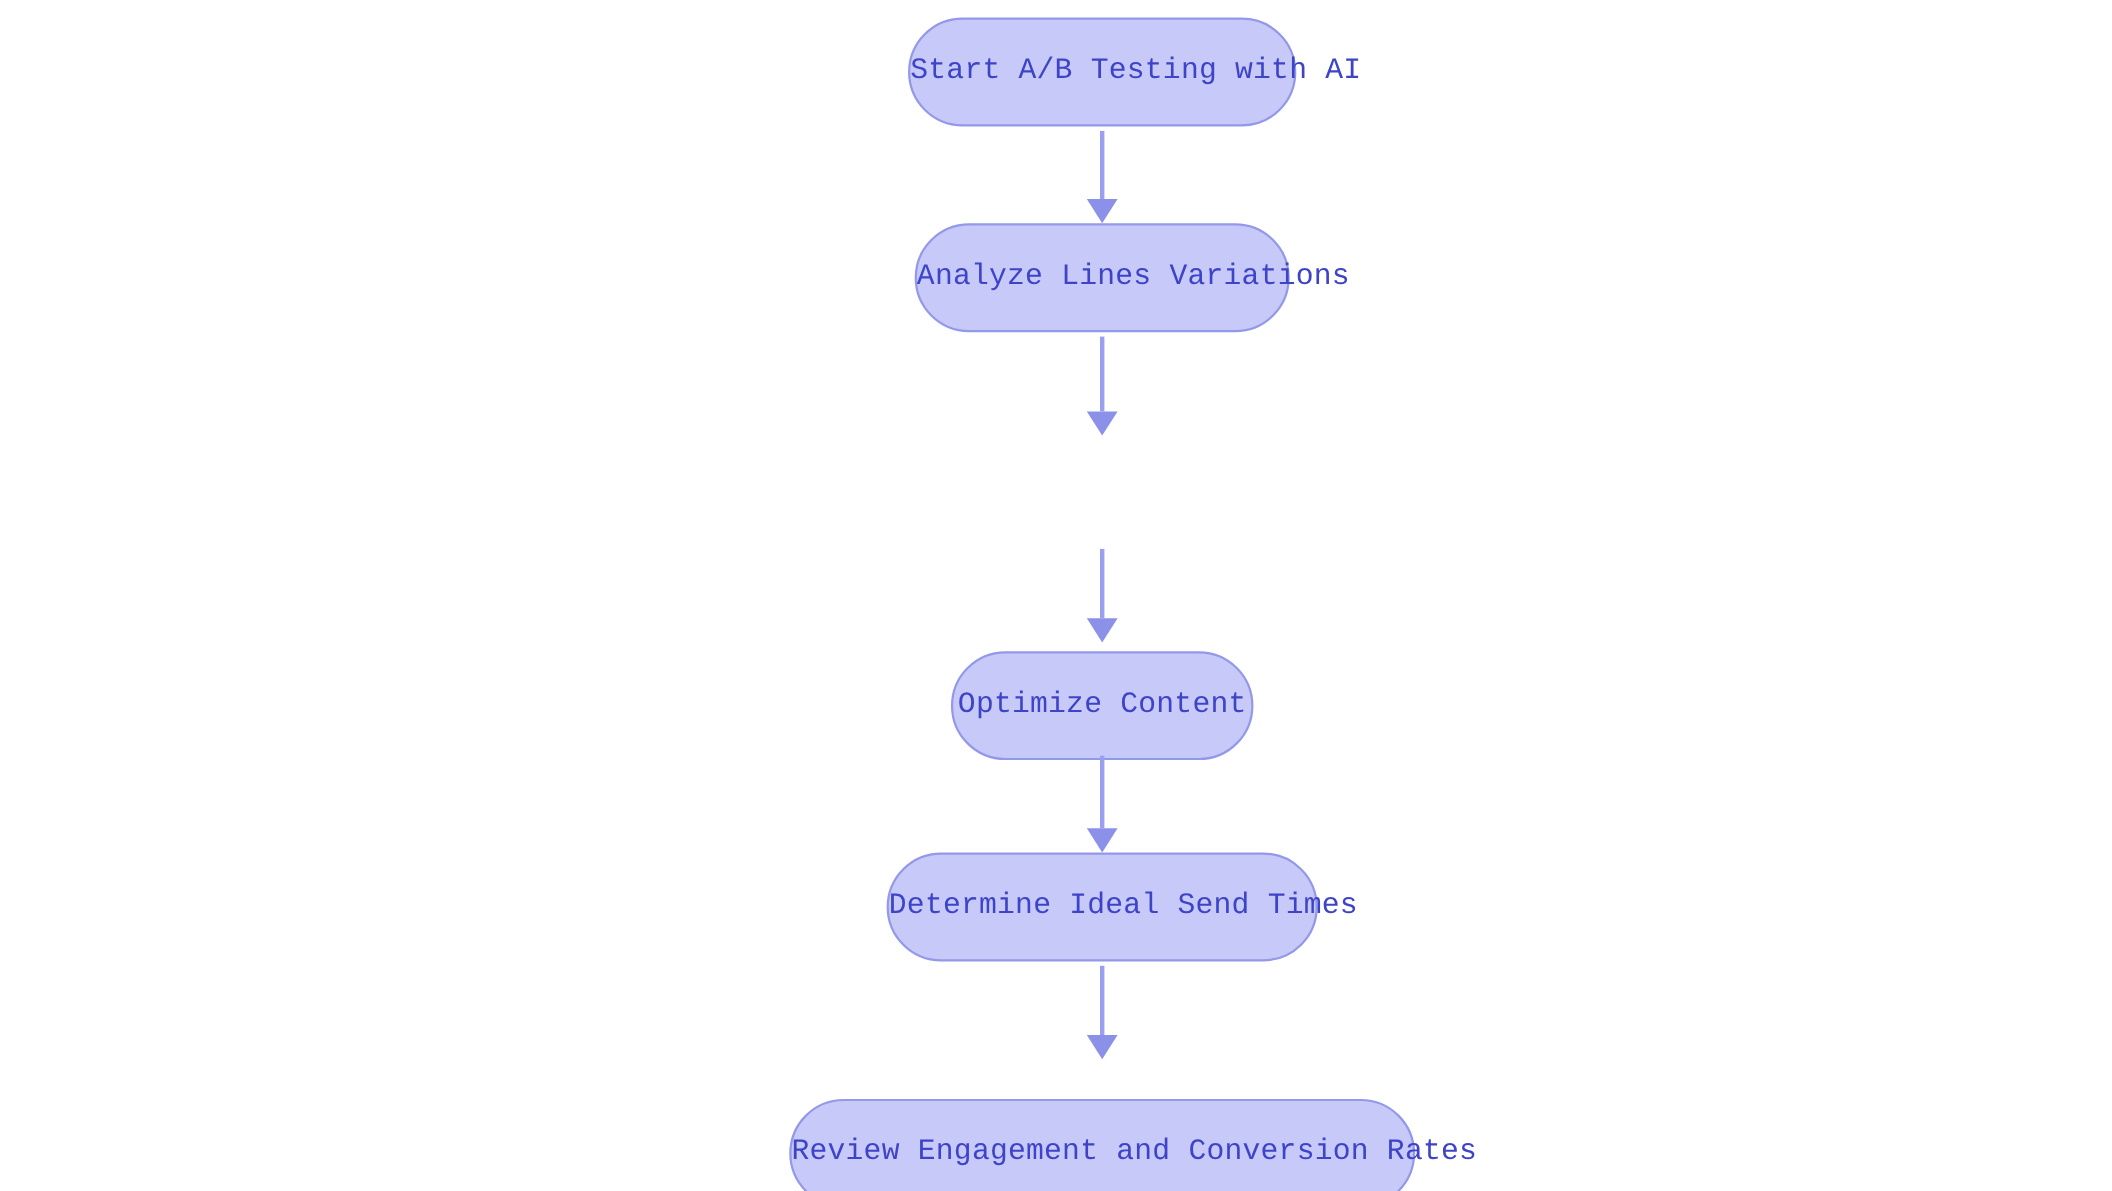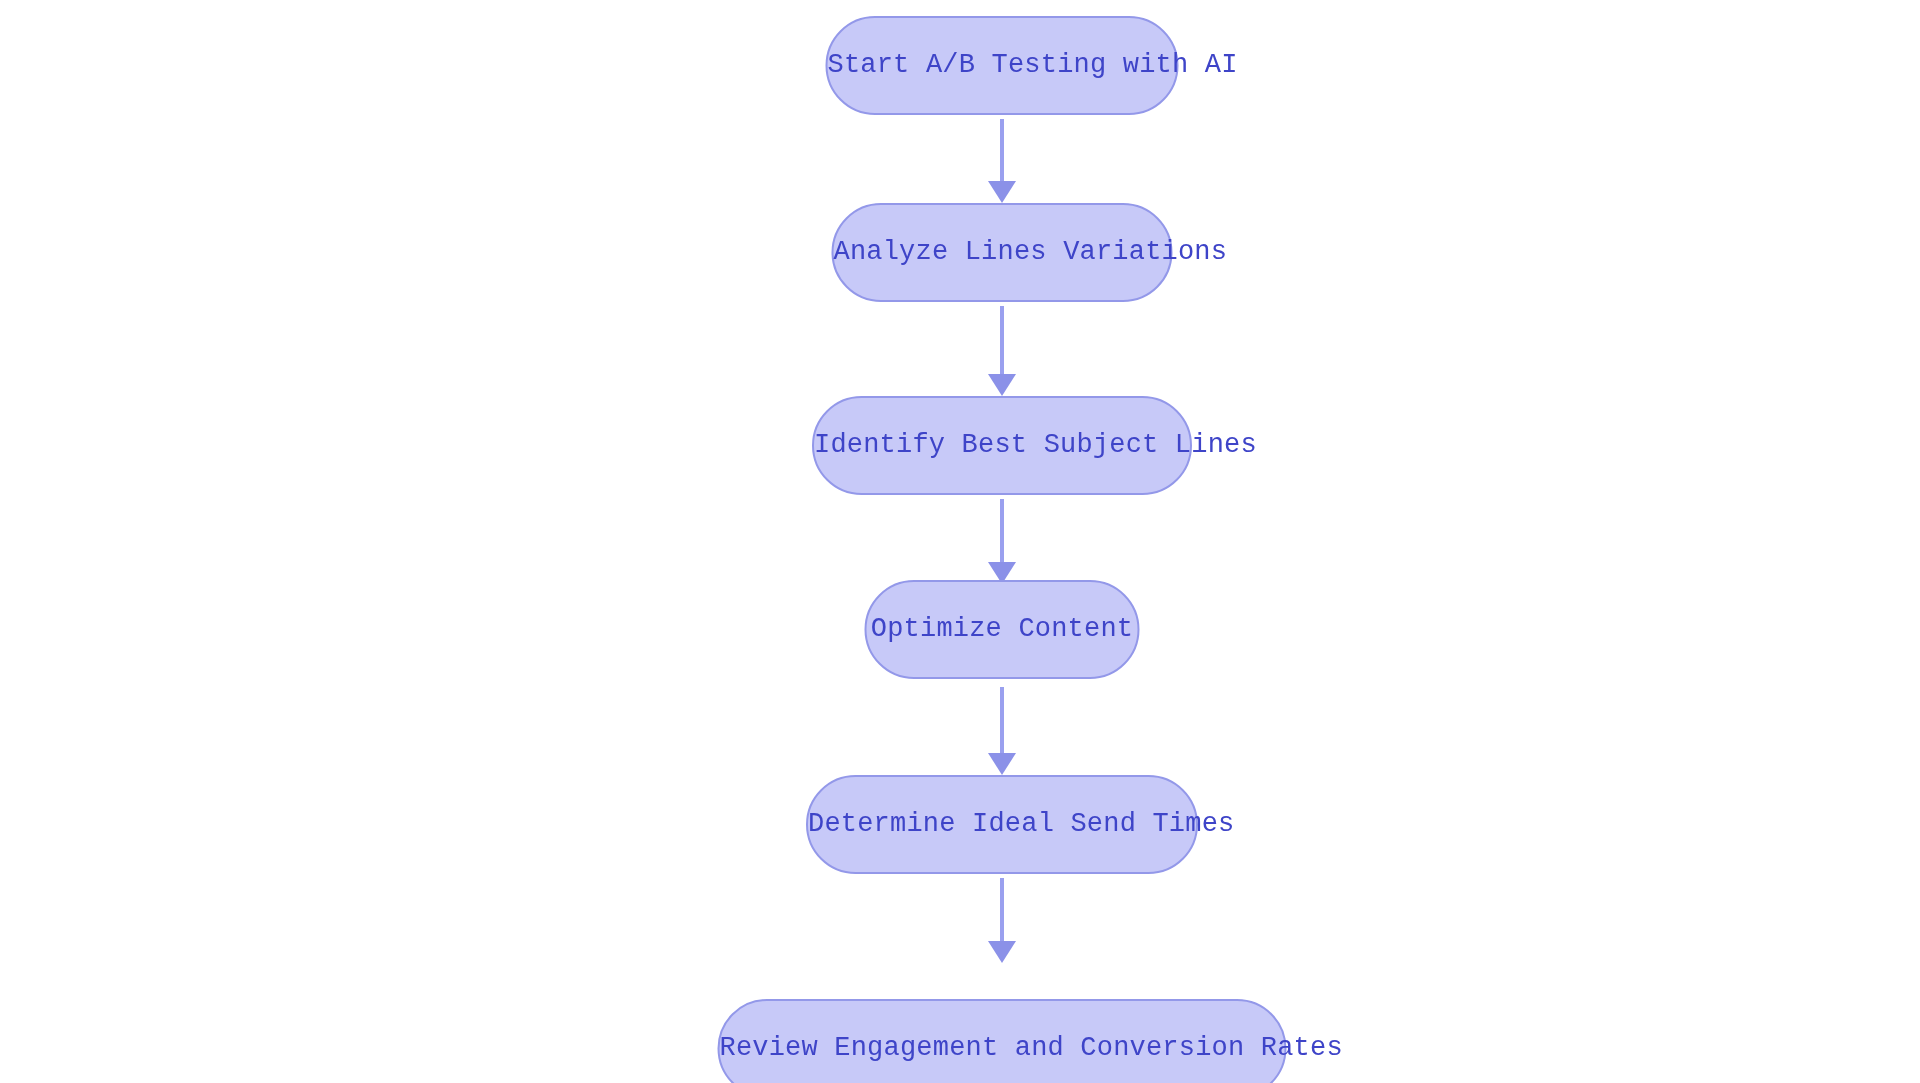--- a/index.html
+++ b/index.html
@@ -65,28 +65,27 @@
     <div class="arrow-head"></div>
   </div>
 
   <div class="flow-node" style="top:203px; width:341px;">Analyze Lines Variations</div>
 
   <div class="flow-arrow" style="top:306px; height:90px;">
     <div class="arrow-line"></div>
     <div class="arrow-head"></div>
   </div>
 
-  <div class="flow-node" style="top:396px; width:380px;">Identify Best Subject Lines</div>
 
   <div class="flow-arrow" style="top:499px; height:85px;">
     <div class="arrow-line"></div>
     <div class="arrow-head"></div>
   </div>
 
-  <div class="flow-node" style="top:580px; width:275px;">Optimize Content</div>
+  <div class="flow-node" style="top:592px; width:275px;">Optimize Content</div>
 
   <div class="flow-arrow" style="top:687px; height:88px;">
     <div class="arrow-line"></div>
     <div class="arrow-head"></div>
   </div>
 
   <div class="flow-node" style="top:775px; width:392px;">Determine Ideal Send Times</div>
 
   <div class="flow-arrow" style="top:878px; height:85px;">
     <div class="arrow-line"></div>

